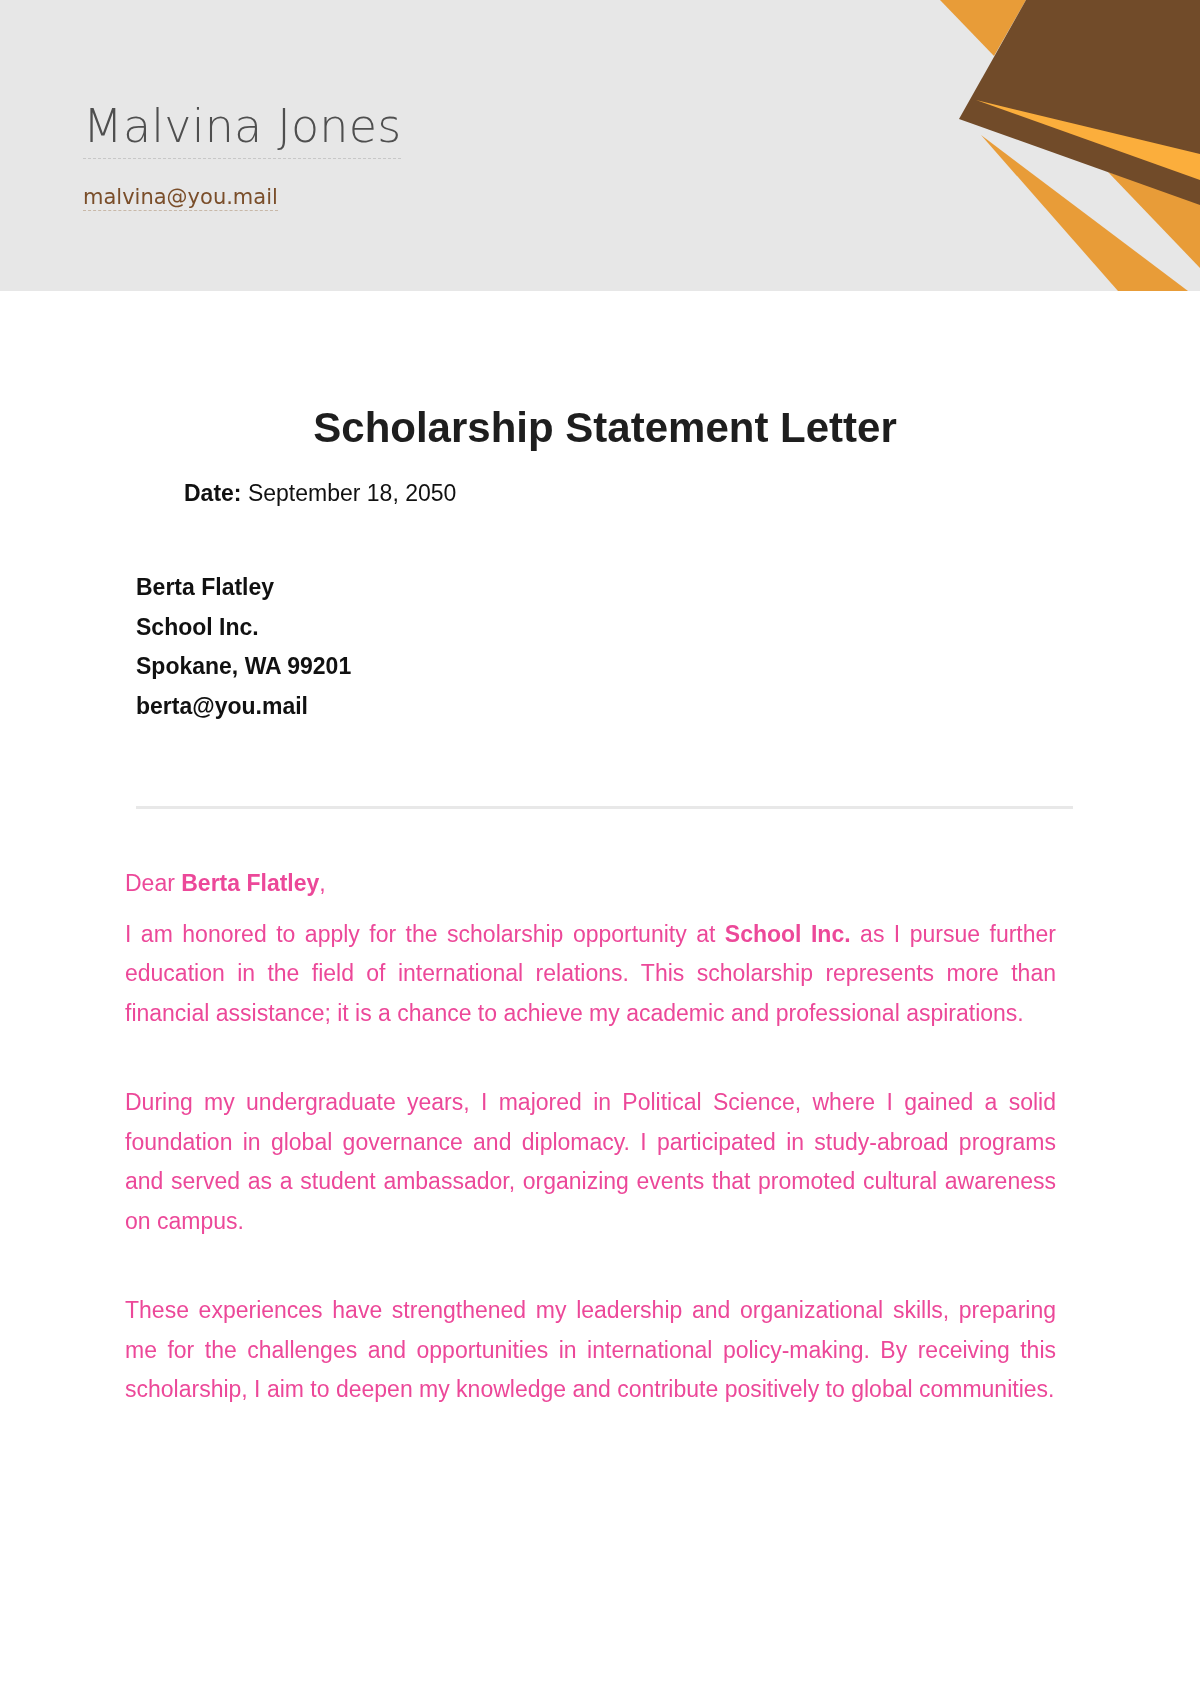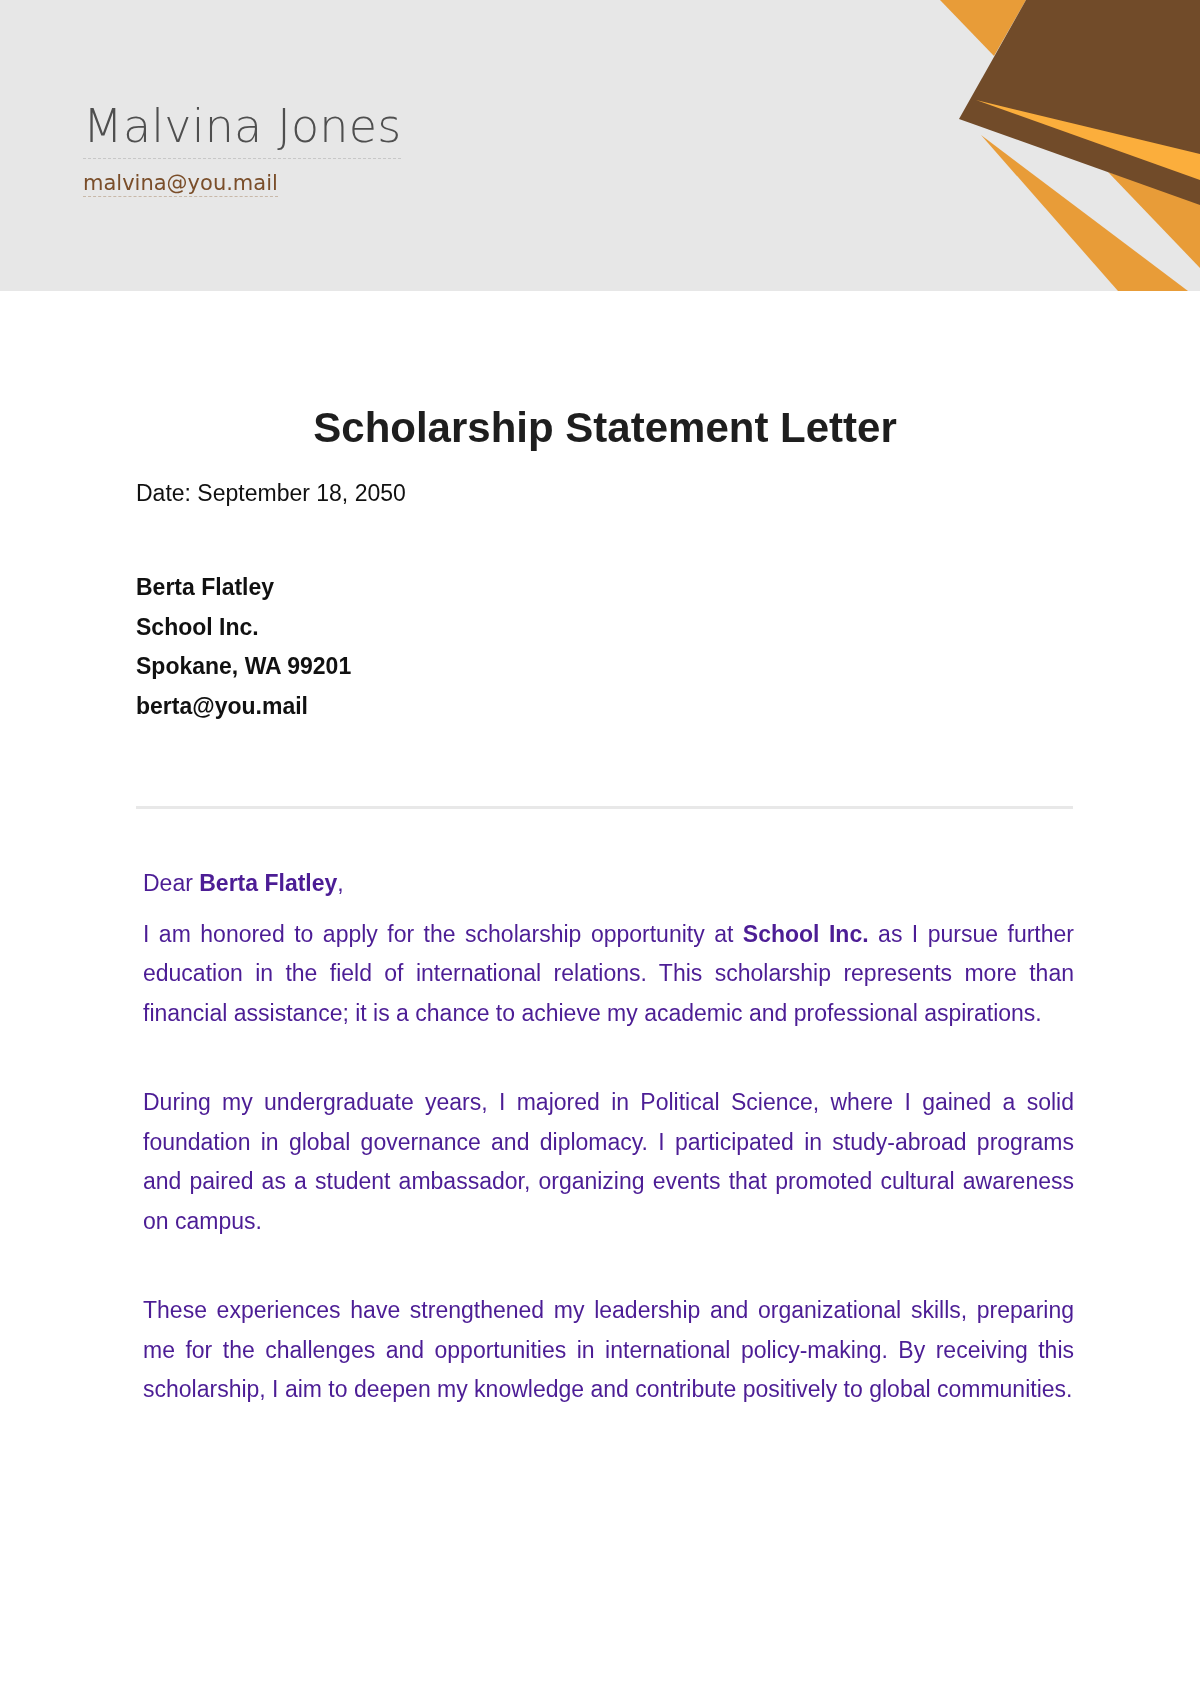--- a/index.html
+++ b/index.html
@@ -12,52 +12,52 @@
     }
     .header svg.decor { position: absolute; left: 0; top: 0; width: 1200px; height: 291px; }
     .sender-name {
       position: absolute; left: 83px; top: 96px;
       font-family: "DejaVu Sans", sans-serif; font-weight: 300;
       font-size: 46px; letter-spacing: 0.2px; color: #4f4f4f;
       line-height: 60px; padding-bottom: 2px;
       border-bottom: 1px dashed #c8c8c8;
     }
     .sender-email {
-      position: absolute; left: 83px; top: 170px;
+      position: absolute; left: 83px; top: 184px;
       font-family: "DejaVu Sans", sans-serif;
       font-size: 21px; color: #7a4e2a; line-height: 26px;
       border-bottom: 1px dashed #c8b8a8;
     }
 
     .title {
       position: absolute; left: 0; top: 400px; width: 1210px; text-align: center;
       font-family: "Liberation Sans", sans-serif; font-weight: 700; font-size: 42px;
       color: #1e1e1e; line-height: 56px;
     }
 
     .date-line {
       position: absolute; left: 136px; top: 478px;
       font-size: 23px; line-height: 30px; color: #111;
     }
-    .date-line b { font-weight: 400; }
+    .date-line b { font-weight: 700; margin-left: 48px; }
 
     .recipient {
       position: absolute; left: 136px; top: 568px;
       font-size: 23px; font-weight: 700; line-height: 39.5px; color: #111;
     }
     .recipient div { height: 39.5px; }
 
     .divider {
       position: absolute; left: 136px; top: 806px; width: 937px; height: 3px;
       background: #e8e8e8;
     }
 
     .body-text {
-      position: absolute; left: 143px; top: 864px; width: 931px;
-      font-size: 23px; line-height: 39.5px; color: #4c1d95; text-align: justify;
+      position: absolute; left: 125px; top: 864px; width: 931px;
+      font-size: 23px; line-height: 39.5px; color: #ec4899; text-align: justify;
     }
     .body-text p { margin: 0; }
     .salutation { margin-bottom: 11px !important; }
     .para { margin-bottom: 50px !important; }
     .body-text b { font-weight: 700; }
   </style>
 </head>
 <body>
 
 <div class="header">
@@ -88,15 +88,15 @@
   <div>School Inc.</div>
   <div>Spokane, WA 99201</div>
   <div>berta@you.mail</div>
 </div>
 
 <div class="divider"></div>
 
 <div class="body-text">
   <p class="salutation"><span>Dear </span><b>Berta Flatley</b><span>,</span></p>
   <p class="para"><span>I am honored to apply for the scholarship opportunity at </span><b>School Inc.</b><span> as I pursue further education in the field of international relations. This scholarship represents more than financial assistance; it is a chance to achieve my academic and professional aspirations.</span></p>
-  <p class="para">During my undergraduate years, I majored in Political Science, where I gained a solid foundation in global governance and diplomacy. I participated in study-abroad programs and paired as a student ambassador, organizing events that promoted cultural awareness on campus.</p>
+  <p class="para">During my undergraduate years, I majored in Political Science, where I gained a solid foundation in global governance and diplomacy. I participated in study-abroad programs and served as a student ambassador, organizing events that promoted cultural awareness on campus.</p>
   <p class="para">These experiences have strengthened my leadership and organizational skills, preparing me for the challenges and opportunities in international policy-making. By receiving this scholarship, I aim to deepen my knowledge and contribute positively to global communities.</p>
 </div>
 
 </body></html>

